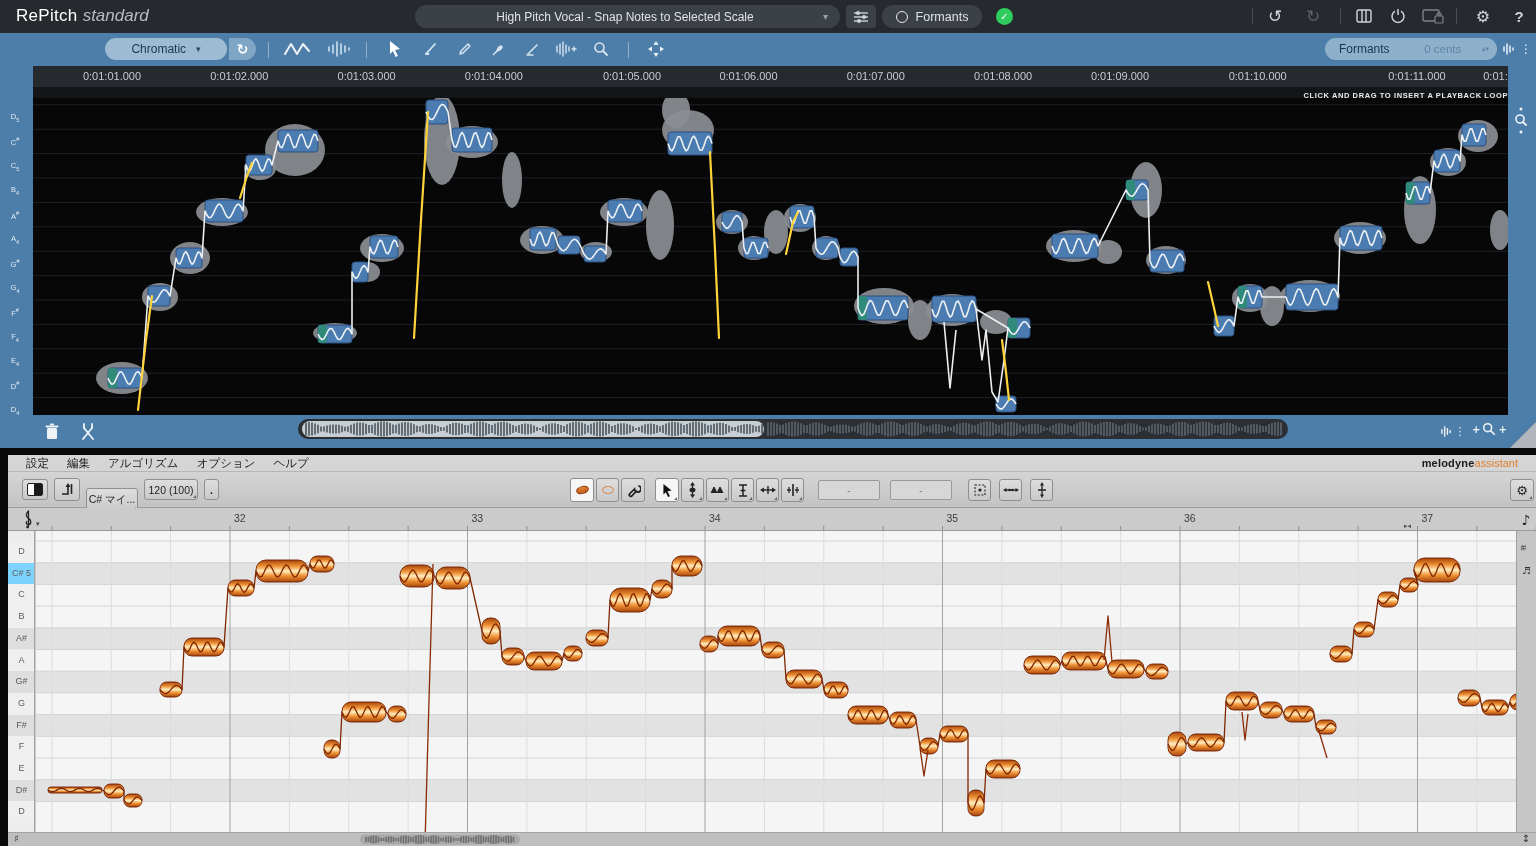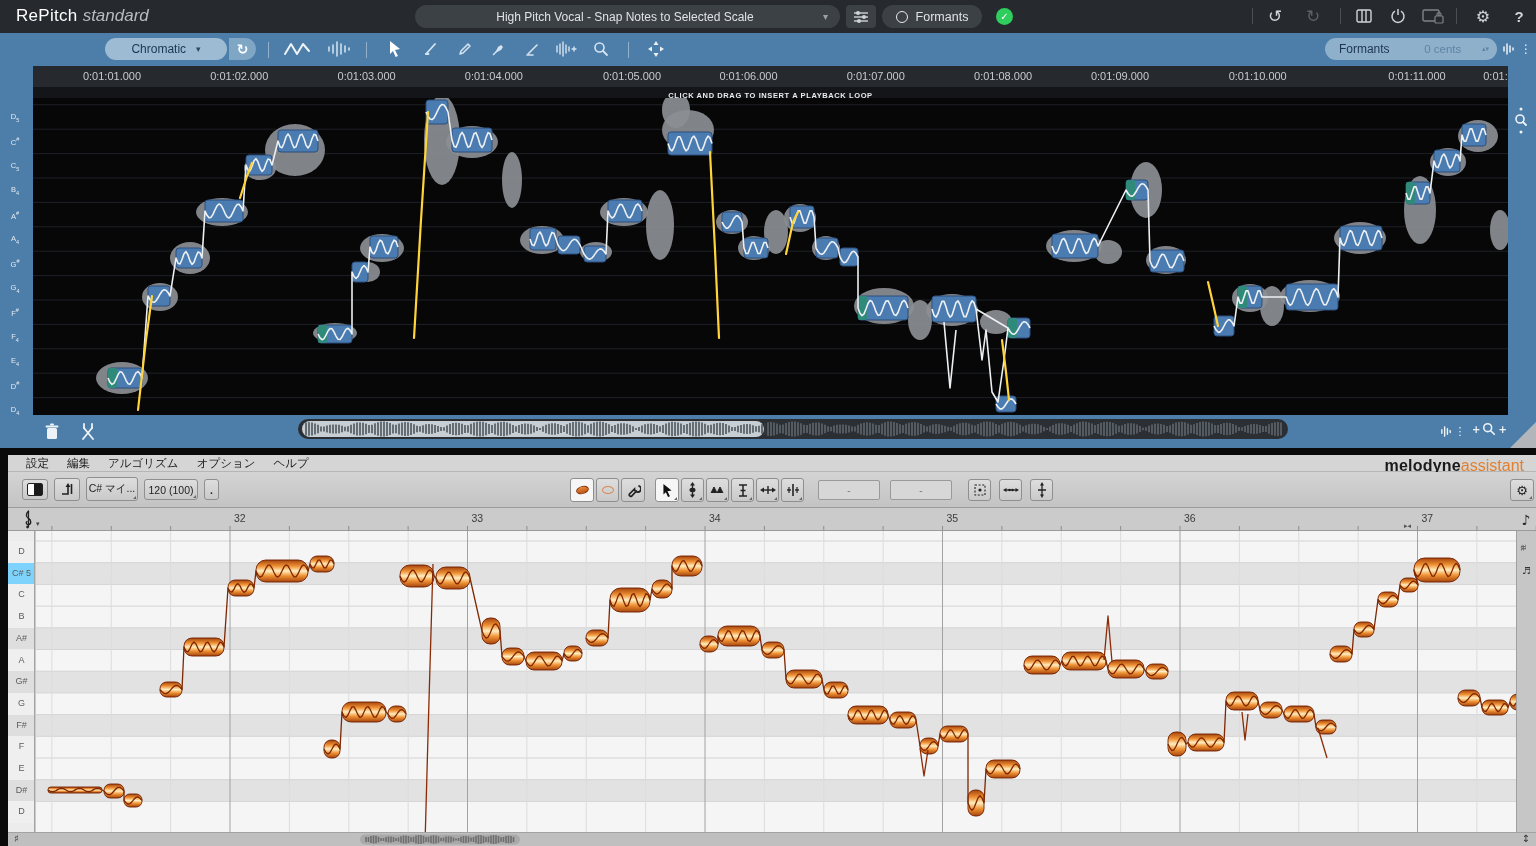--- a/index.html
+++ b/index.html
@@ -17,39 +17,39 @@
   .rp-edition{color:#b7bcc1;font-style:italic;font-size:17px;margin-left:5px}
   .pill{background:#3c4146;border-radius:12px;color:#dfe3e7;font-size:12px;display:flex;align-items:center}
   .hdr-icon{color:#cfd4d9;font-size:15px;display:flex;align-items:center;justify-content:center;cursor:pointer}
   .hdr-div{width:1px;height:16px;background:#4a4f55}
   #rp-toolbar .tdiv{width:1px;height:16px;background:rgba(255,255,255,.4)}
   .tool{display:flex;align-items:center;justify-content:center;cursor:pointer}
   .bluepill{background:#9dbcd4;border-radius:11px;color:#1c3550;font-size:12px;display:flex;align-items:center;justify-content:center}
   #rp-timeline{left:33px;top:66px;width:1475px;height:21px;background:#26292e;overflow:hidden}
   #rp-timeline span{position:absolute;top:4px;transform:translateX(-50%);font-size:11px;color:#c7cbd0;white-space:nowrap}
   #rp-loopbar{left:33px;top:87px;width:1475px;height:19px;background:#131518;border-bottom:2px solid #d9dde0;
-    display:flex;align-items:center;justify-content:center}
+    display:flex;align-items:center;justify-content:flex-end}
   #rp-loopbar span{font-size:7.5px;font-weight:bold;letter-spacing:.6px;color:#e8ebee}
   #rp-roll{left:33px;top:98px;width:1475px;height:317px;background:#070708;overflow:hidden}
   #rp-gutter{left:0;top:98px;width:33px;height:317px}
   #rp-gutter .nl{position:absolute;width:30px;text-align:center;font-size:7.5px;color:#e3ebf2}
   #rp-gutter .nl .mod{font-size:5.5px;vertical-align:super}
   #rp-gutter .nl .oct{font-size:5.5px;vertical-align:sub}
   #rp-bottom{left:0;top:415px;width:1536px;height:33px;background:#4d7ea9}
   #rp-scroll-track{left:298px;top:4px;width:990px;height:20px;border-radius:10px;background:#2b2f34;overflow:hidden;position:absolute}
   #rp-scroll-thumb{position:absolute;left:4px;top:2px;width:462px;height:16px;border-radius:8px;background:#c7ced4}
   .corner{width:0;height:0;border-bottom:26px solid #b2b6ba;border-left:26px solid transparent}
 
   
   #mel{left:0;top:448px;width:1536px;height:398px;background:#c9c9c9}
   #mel-titlestrip{left:0;top:0;width:1536px;height:7px;background:#0a0a0a}
   #mel-leftedge{left:0;top:0;width:8px;height:398px;background:#0a0a0a}
   #mel-menubar{left:8px;top:7px;width:1528px;height:17px;background:#d5d5d5;display:flex;align-items:center;border-bottom:1px solid #b5b5b5}
   #mel-menubar .mi{font-size:11.5px;color:#1c1c1c;margin-left:18px;cursor:pointer}
-  #mel-logo{position:absolute;right:12px;top:2px;font-size:16px}
+  #mel-logo{position:absolute;right:18px;top:2px;font-size:11px}
   #mel-logo b{color:#1a1a1a;letter-spacing:.2px}
   #mel-logo i{color:#e08030;font-style:normal}
   #mel-toolbar{left:8px;top:24px;width:1528px;height:36px;background:linear-gradient(#d4d4d4,#c3c3c3);border-bottom:1px solid #9c9c9c}
   .mbtn{position:absolute;background:linear-gradient(#dedede,#c9c9c9);border:1px solid #8f8f8f;border-radius:3px;
     display:flex;align-items:center;justify-content:center;font-size:10.5px;color:#222;cursor:pointer}
   .mbtn.active{background:#f6f6f6}
   .mbtn.sub::after{content:"";position:absolute;right:1px;bottom:1px;width:0;height:0;
     border-left:3px solid transparent;border-bottom:3px solid #666}
   .mfield{position:absolute;background:#d7d7d7;border:1px solid #9a9a9a;border-radius:2px;
     display:flex;align-items:center;justify-content:center;font-size:10px;color:#777}
@@ -462,21 +462,21 @@
       <div class="mbtn" style="left:14px;top:7px;width:26px;height:21px">
         <span style="width:16px;height:13px;border:1.5px solid #222;background:linear-gradient(to right,#fff 0 45%,#1a1a1a 45%);border-radius:2px"></span>
       </div>
       <div class="mbtn" style="left:46px;top:6px;width:26px;height:23px">
         <svg width="15" height="15" viewBox="0 0 15 15">
           <path d="M2 12 L8 12 L8 4" fill="none" stroke="#222" stroke-width="1.6"></path>
           <polygon points="8,1 5.5,5 10.5,5" fill="#222"></polygon>
           <line x1="11.5" y1="2" x2="11.5" y2="12" stroke="#222" stroke-width="1.6"></line>
         </svg>
       </div>
-      <div class="mbtn sub" style="left:78px;top:5px;width:52px;height:24px">
+      <div class="mbtn sub" style="left:78px;top:16px;width:52px;height:24px">
         <span>C# マイ...</span>
       </div>
       <div class="mbtn sub" style="left:136px;top:7px;width:54px;height:21px">
         <span>120 (100)</span>
       </div>
       <div class="mbtn" style="left:196px;top:7px;width:15px;height:21px;font-weight:bold">
         <span>.</span>
       </div>
 
       <div class="mbtn active" style="left:562px;top:6px;width:24px;height:24px">

